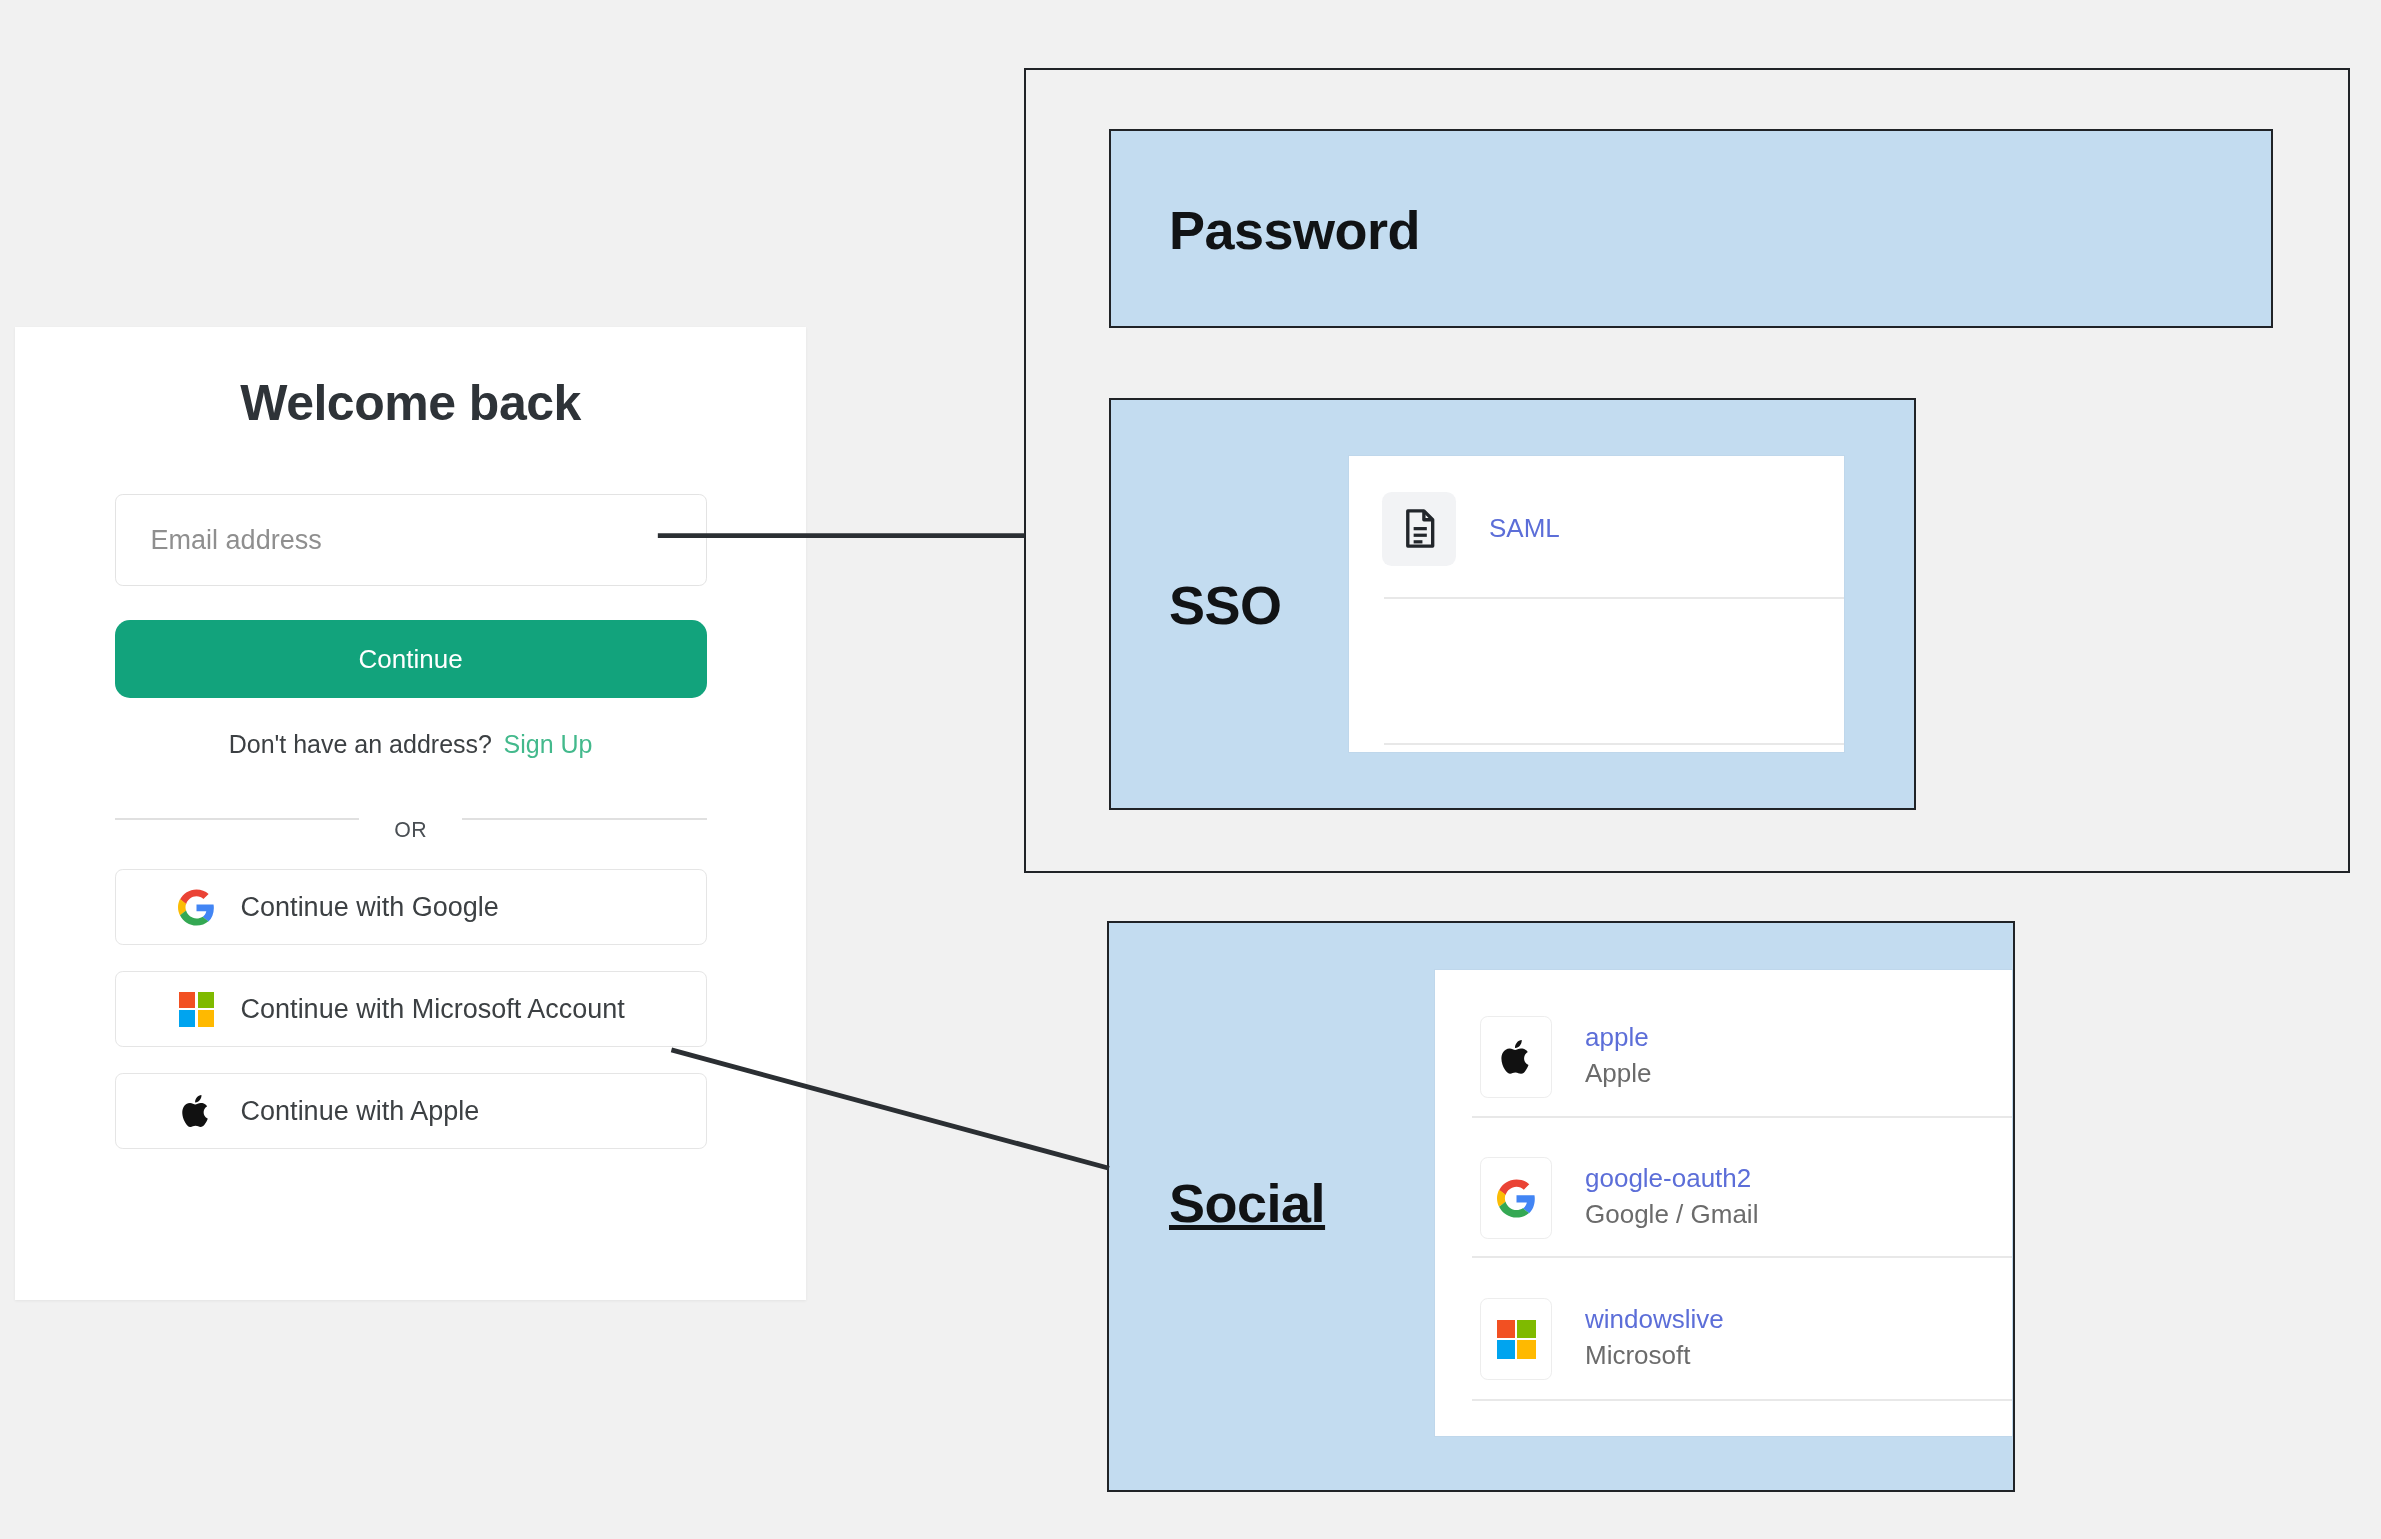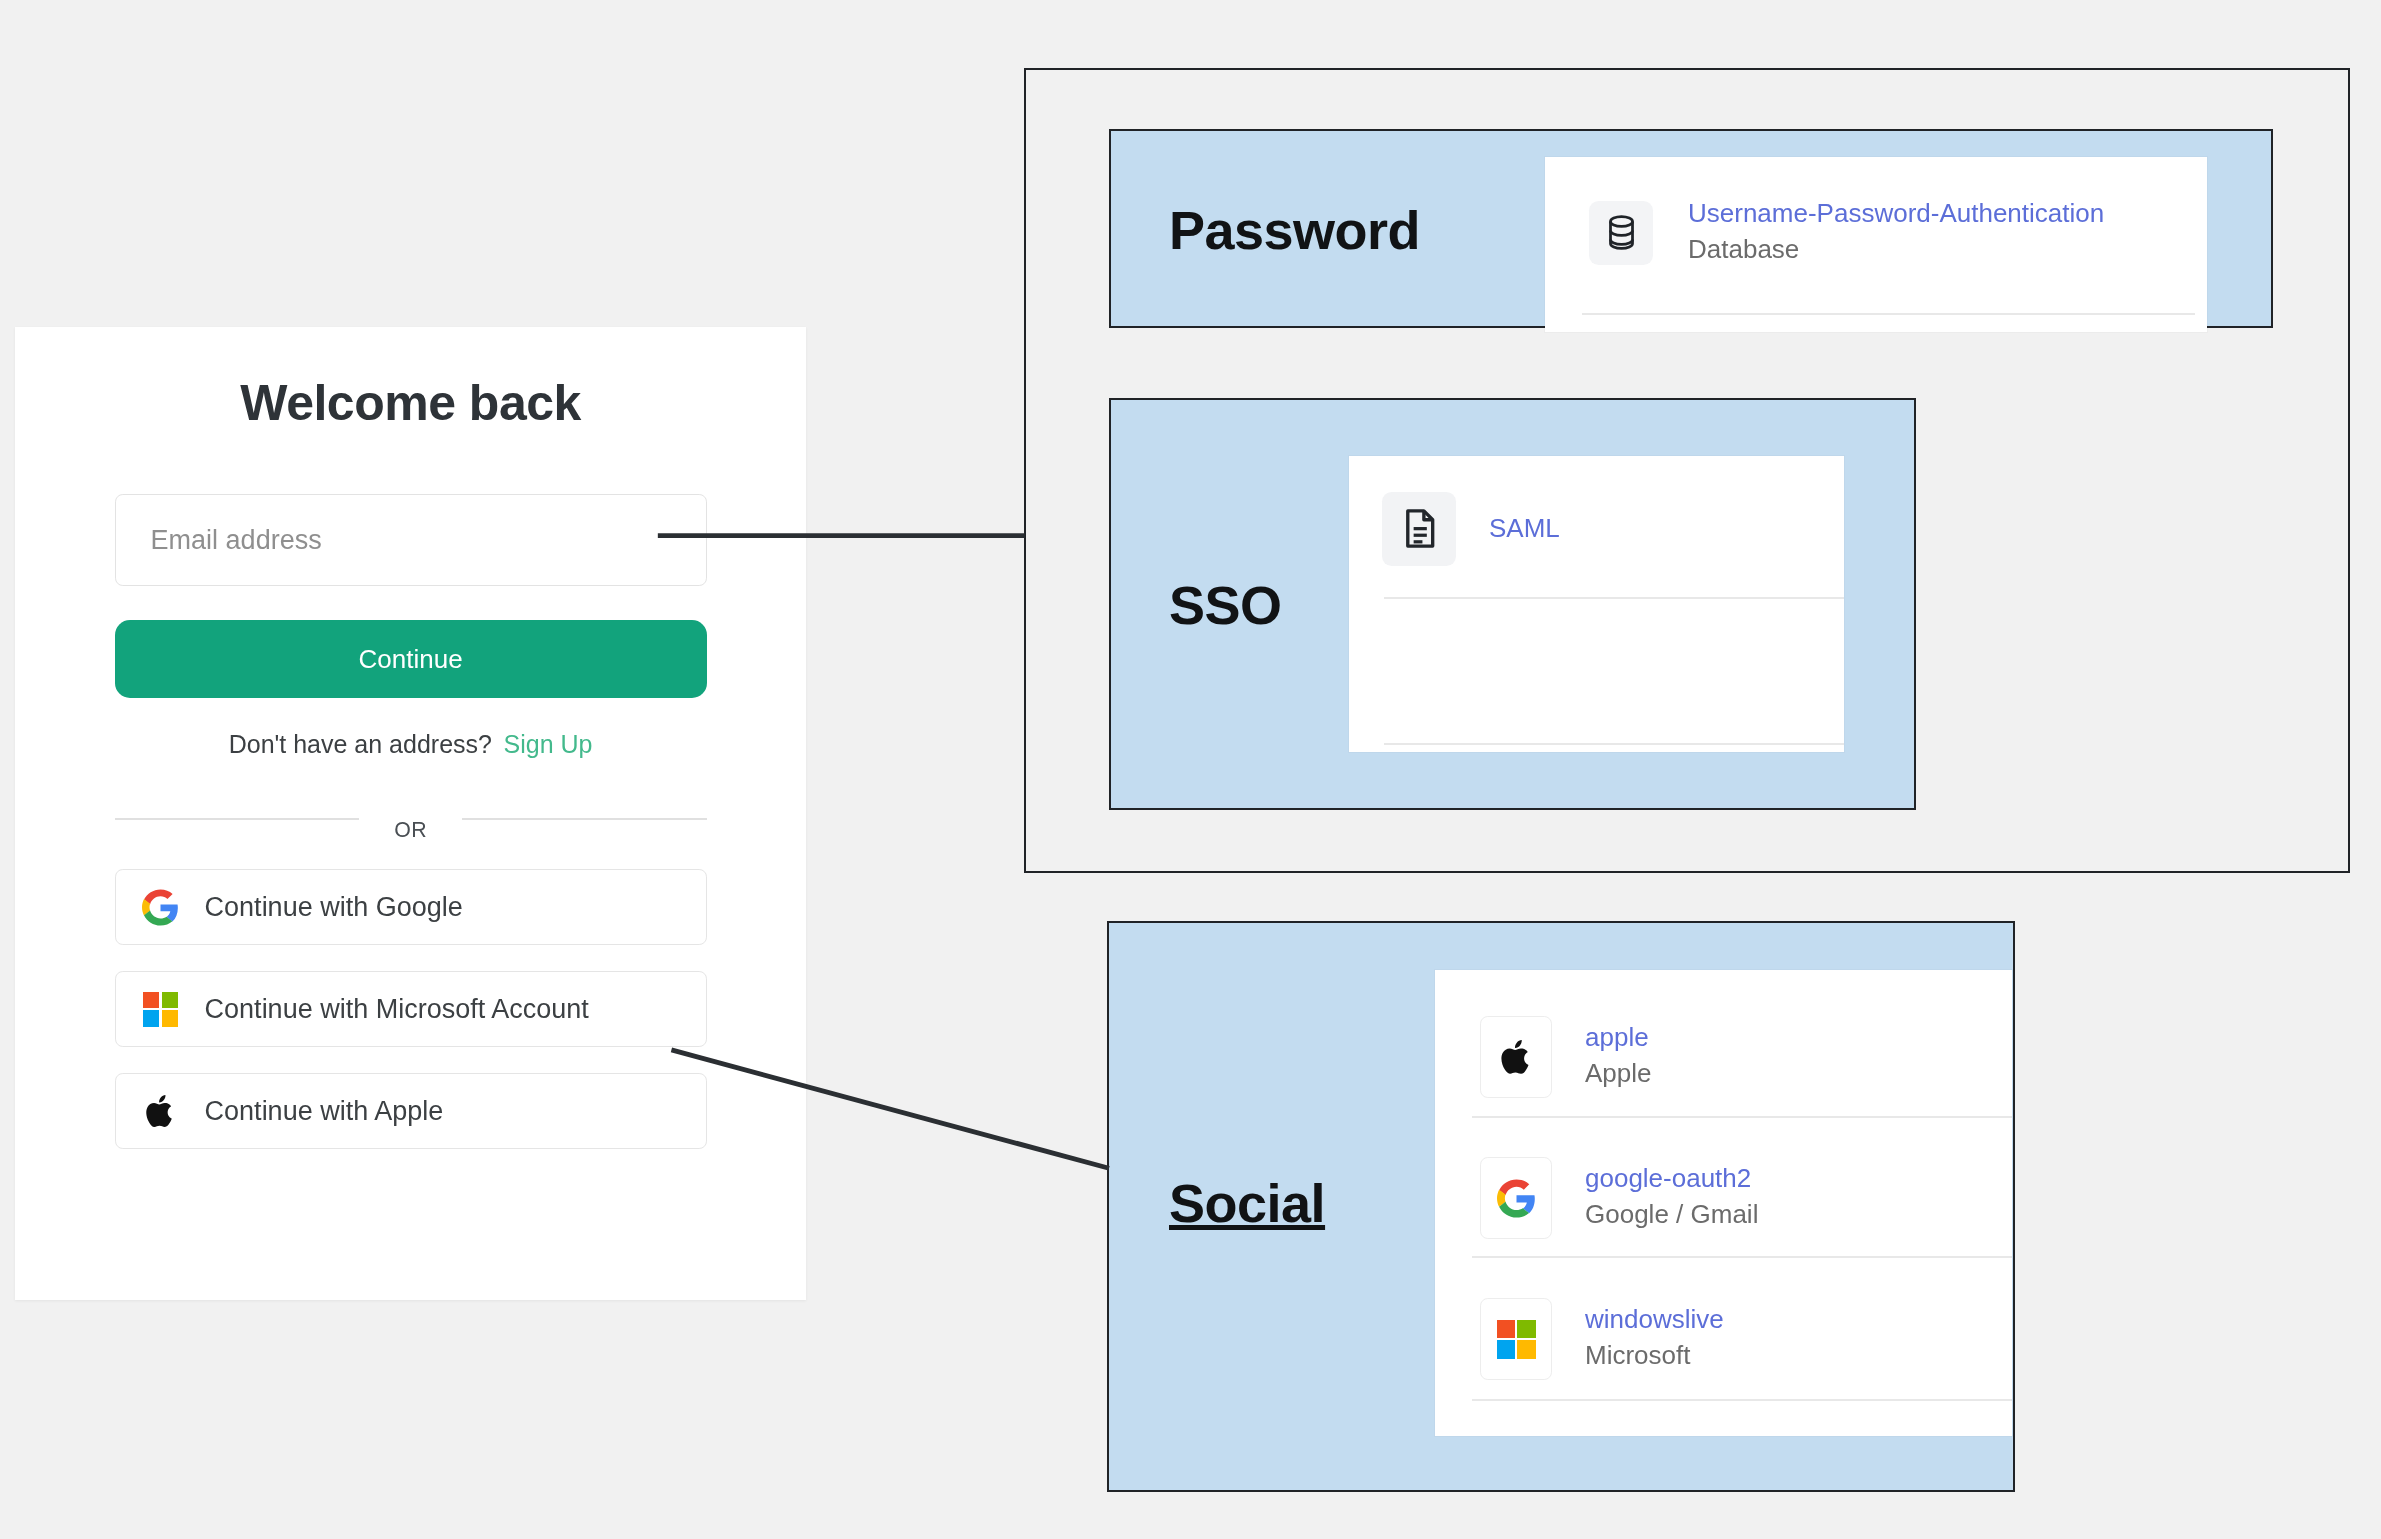--- a/index.html
+++ b/index.html
@@ -68,20 +68,21 @@
   .or-text{font-size:21.3px;color:#4a4f54;letter-spacing:0.5px;}
   .social-btn{
     margin-top:26px;
     height:76px;
     border:1.5px solid #e5e5e5;
     border-radius:7.8px;
     background:#fff;
     display:flex;align-items:center;
     box-sizing:border-box;
     cursor:pointer;
+    padding-left:36px;
   }
   .social-btn .glyph{
     width:89px;display:flex;align-items:center;justify-content:center;
     flex:0 0 89px;
   }
   .social-btn .txt{font-size:27px;color:#3c4043;}
 
   
   .g-icon{width:37px;height:37px;display:block;}
   
@@ -239,39 +240,20 @@
         <span class="txt">Continue with Apple</span>
       </div>
 
     </div>
   </div>
 
   <div class="outer-box"></div>
 
   <div class="blue-panel panel-password"></div>
   <div class="panel-label label-password">Password</div>
-  <div class="conn-card card-password">
-    <div class="conn-row pw-row">
-      <span class="ico-wrap">
-        <span class="pw-ico">
-          <svg width="33" height="37" viewBox="0 0 24 26">
-            <ellipse cx="12" cy="5" rx="8" ry="3.6" fill="none" stroke="#1f2328" stroke-width="2"></ellipse>
-            <path d="M4 5v16c0 2 3.6 3.6 8 3.6s8-1.6 8-3.6V5" fill="none" stroke="#1f2328" stroke-width="2"></path>
-            <path d="M4 11.5c0 2 3.6 3.6 8 3.6s8-1.6 8-3.6" fill="none" stroke="#1f2328" stroke-width="2"></path>
-            <path d="M4 18c0 2 3.6 3.6 8 3.6s8-1.6 8-3.6" fill="none" stroke="#1f2328" stroke-width="2"></path>
-          </svg>
-        </span>
-      </span>
-      <span class="conn-text">
-        <span class="conn-name">Username-Password-Authentication</span>
-        <span class="conn-sub">Database</span>
-      </span>
-    </div>
-    <div class="pw-divider"></div>
-  </div>
 
   <div class="blue-panel panel-sso"></div>
   <div class="panel-label label-sso">SSO</div>
   <div class="conn-card card-sso">
     <div class="conn-row sso-row">
       <span class="ico-wrap">
         <span class="sso-ico">
           <svg width="37" height="41" viewBox="0 0 24 28">
             <path d="M4 2h11l6 6v18H4z" fill="none" stroke="#22262b" stroke-width="2.3" stroke-linejoin="round"></path>
             <path d="M15 2v6h6" fill="none" stroke="#22262b" stroke-width="2.3" stroke-linejoin="round"></path>

